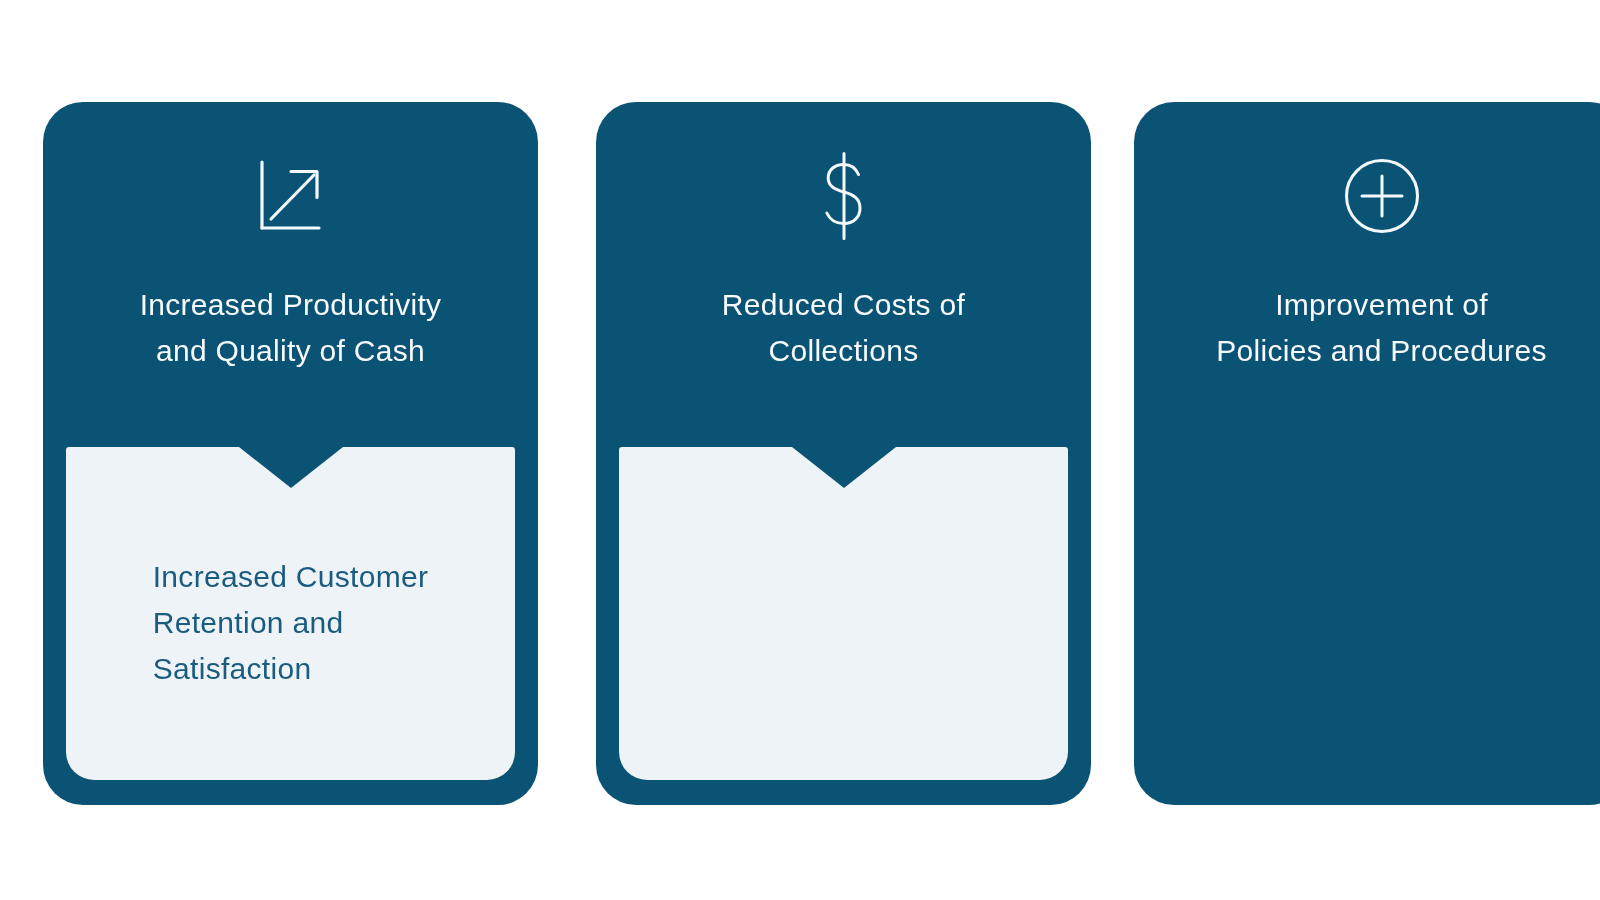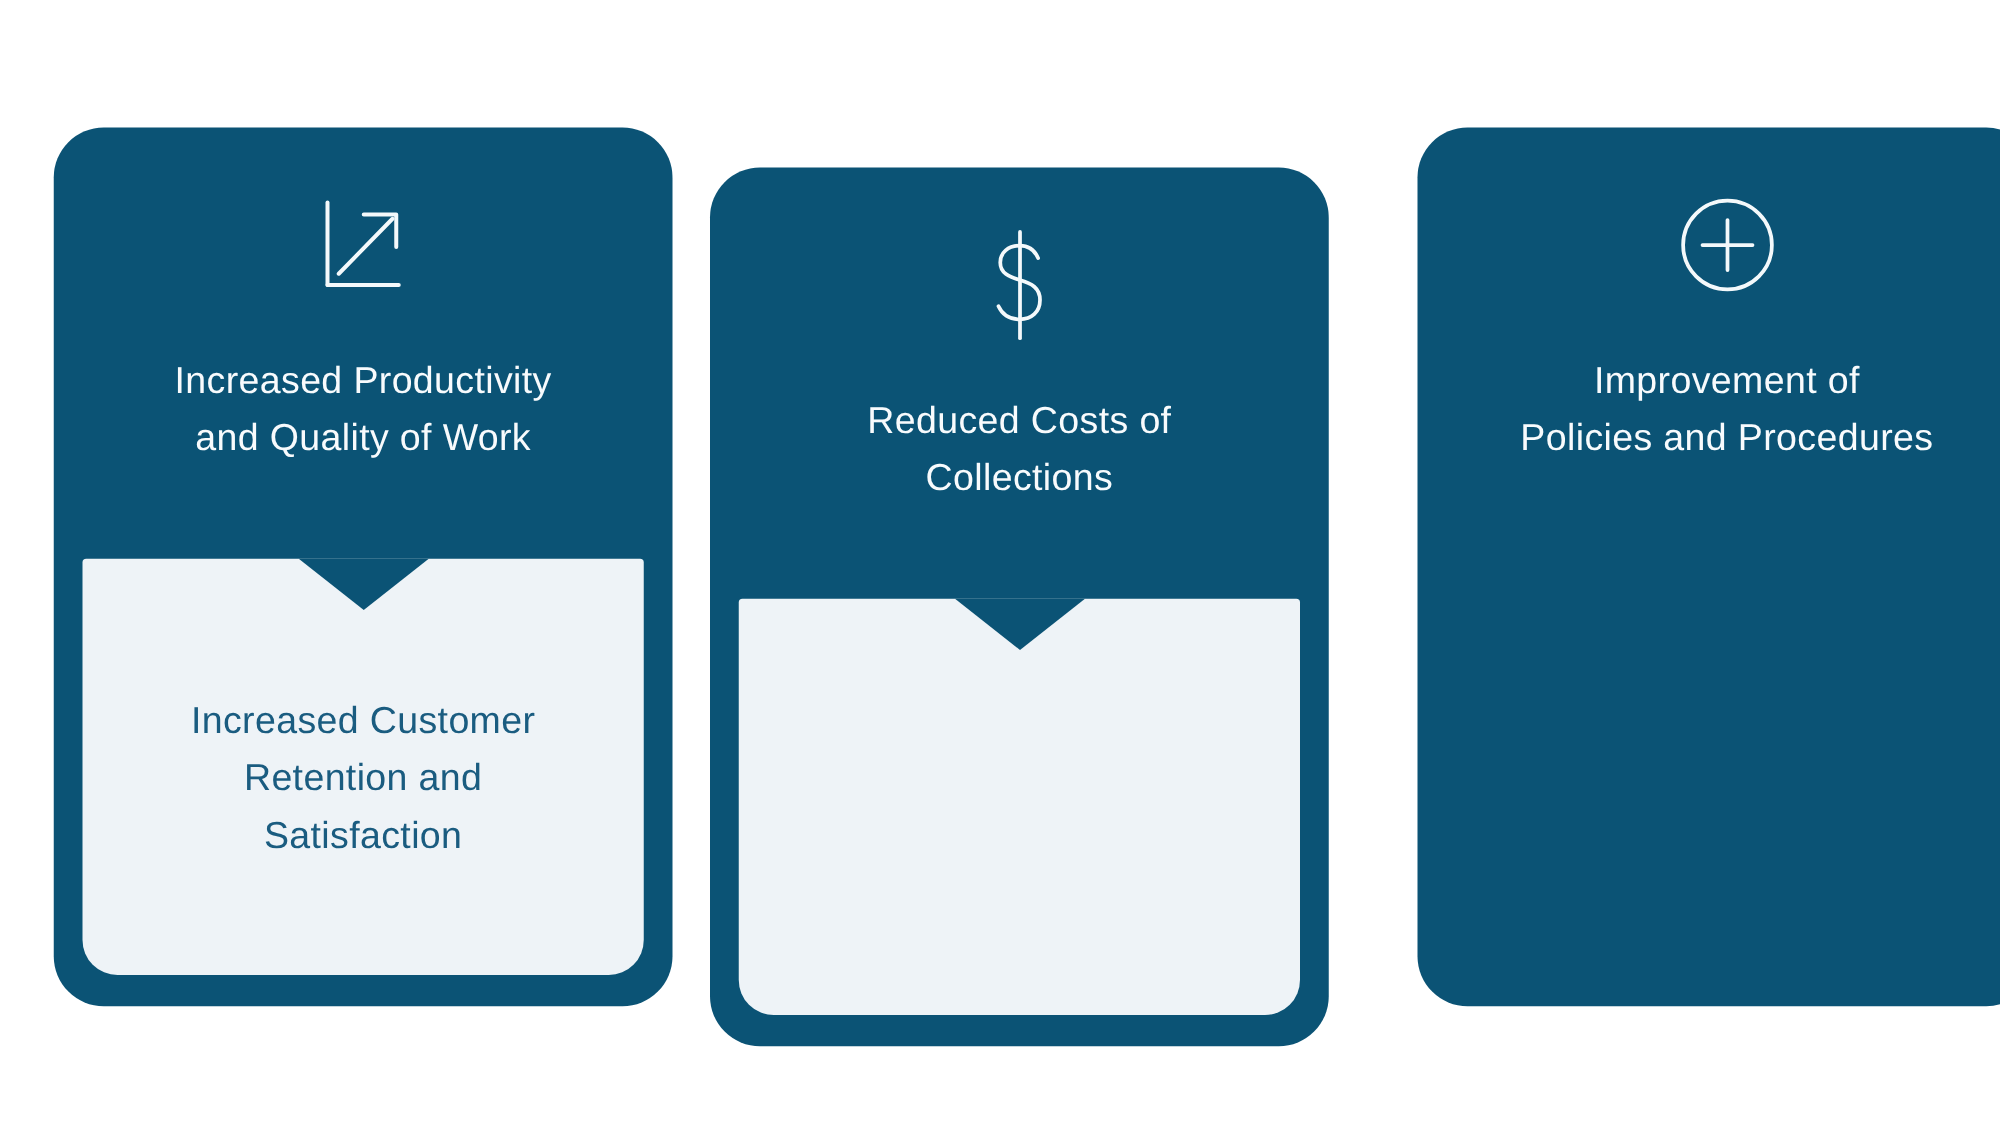--- a/index.html
+++ b/index.html
@@ -15,21 +15,21 @@
   .card {
     position: absolute;
     top: 102px;
     width: 495px; height: 703px;
     background: var(--card-dark, #0B5375);
     border-radius: 40px;
     display: flex; flex-direction: column;
     box-sizing: border-box;
   }
   .card.pos-0 { left: 43px; }
-  .card.pos-1 { left: 568px; margin-top: 32px; }
+  .card.pos-1 { left: 596px; }
   .card.pos-2 { left: 1134px; }
 
   .card-header {
     flex: none; height: 345px;
     display: flex; flex-direction: column; align-items: center;
   }
   .icon-wrap {
     margin-top: 48px; height: 92px;
     display: flex; align-items: center; justify-content: center;
     color: var(--icon-stroke, #F4F9FB);
@@ -58,42 +58,41 @@
     transform: translateX(-50%);
     width: 0; height: 0;
     border-left: 52px solid transparent;
     border-right: 52px solid transparent;
     border-top: 41px solid var(--card-dark, #0B5375);
   }
   .card-body-text {
     color: var(--body-text, #1A5C80);
     font-size: 30px; line-height: 46px;
     letter-spacing: 0.3px;
-    text-align: center;
     white-space: pre-line;
     padding-top: 18px;
   }
 </style>
 </head>
 <body>
 
 <div class="canvas">
 
   <div class="card pos-0">
     <div class="card-header">
       <div class="icon-wrap">
         <svg width="64" height="72" viewBox="0 0 64 72" fill="none" stroke="currentColor" stroke-width="3.2" stroke-linecap="round" stroke-linejoin="round">
           <path d="M3 2 L3 68"></path>
           <path d="M3 68 L60 68"></path>
           <path d="M12 59 L55 15"></path>
           <polyline points="32,11.5 58,11.5 58,37.5"></polyline>
         </svg>
       </div>
       <div class="card-title">Increased Productivity
-and Quality of Work</div>
+and Quality of Cash</div>
     </div>
     <div class="card-body">
       <div class="notch"></div>
       <div class="card-body-text">Increased Customer
 Retention and
 Satisfaction</div>
     </div>
   </div>
 
   <div class="card pos-1">

